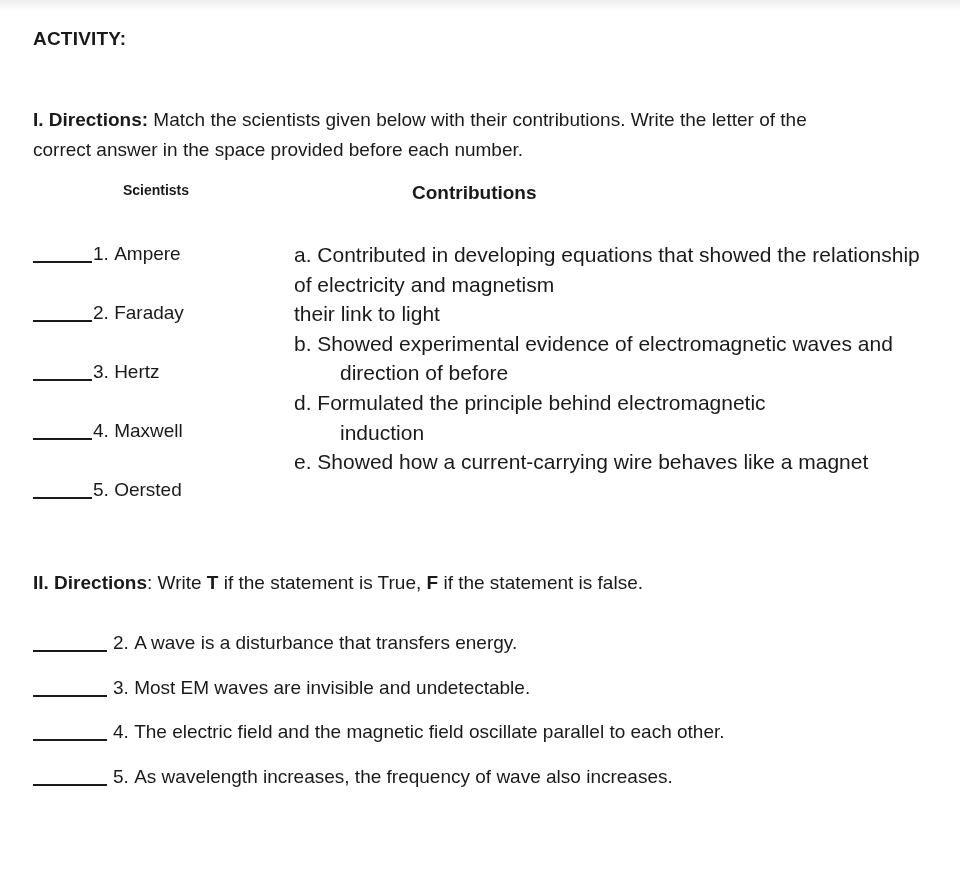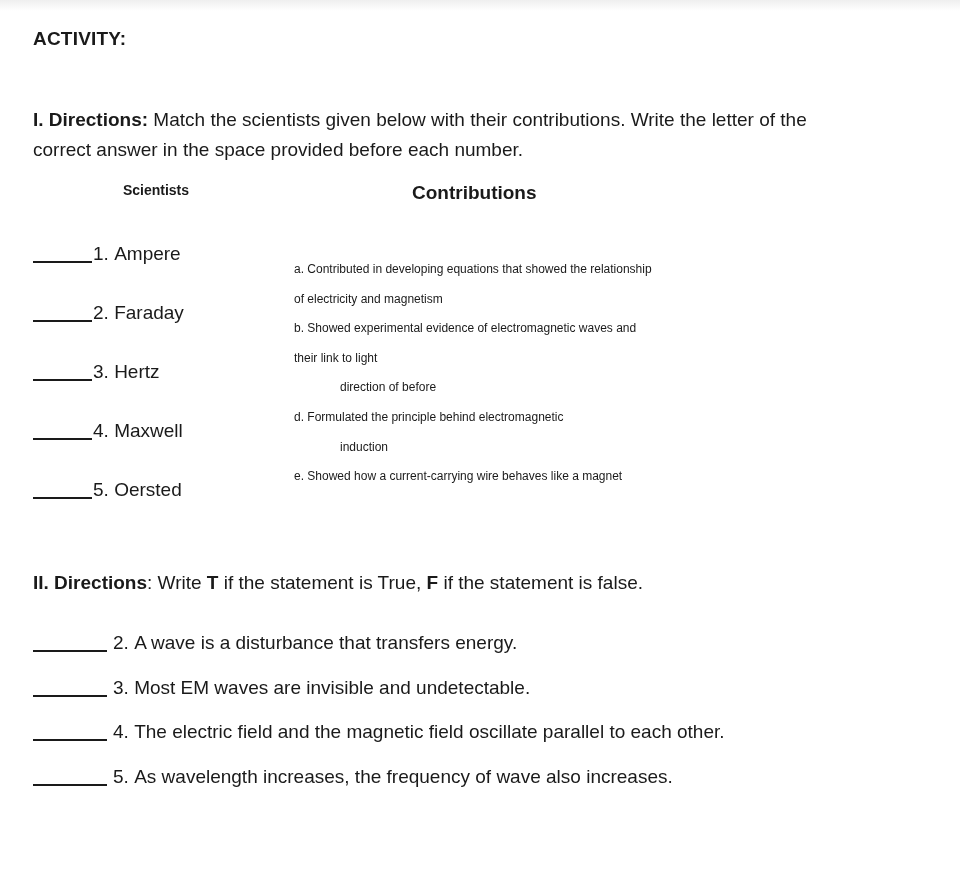--- a/index.html
+++ b/index.html
@@ -100,23 +100,23 @@
   .blank-short {
     display: inline-block;
     width: 59px;
     border-bottom: 2px solid #1a1a1a;
     vertical-align: -3px;
     margin-right: 1px;
   }
   .contrib-col {
     position: absolute;
     left: 294px;
-    top: 15px;
+    top: 0;
     width: 666px;
-    font-size: 12px;
+    font-size: 21px;
     line-height: 29.6px;
   }
   .contrib-item {
     white-space: normal;
   }
   .contrib-item .cont-indent {
     display: block;
     padding-left: 46px;
   }
   .contrib-item .cont-flush {
@@ -199,22 +199,22 @@
         <span class="blank-short"></span><span>5.</span>&nbsp;<span>Oersted</span>
       </div>
     </div>
 
     <div class="contrib-col">
       <div class="contrib-item">
         <span class="cont-flush">a. Contributed in developing equations that showed the relationship</span>
         <span class="cont-flush">of electricity and magnetism</span>
       </div>
       <div class="contrib-item">
+        <span class="cont-flush">their link to light</span>
         <span class="cont-flush">b. Showed experimental evidence of electromagnetic waves and</span>
-        <span class="cont-flush">their link to light</span>
       </div>
       <div class="contrib-item">
         <span class="cont-indent">direction of before</span>
       </div>
       <div class="contrib-item">
         <span class="cont-flush">d. Formulated the principle behind electromagnetic</span>
         <span class="cont-indent">induction</span>
       </div>
       <div class="contrib-item">
         <span class="cont-flush">e. Showed how a current-carrying wire behaves like a magnet</span>

